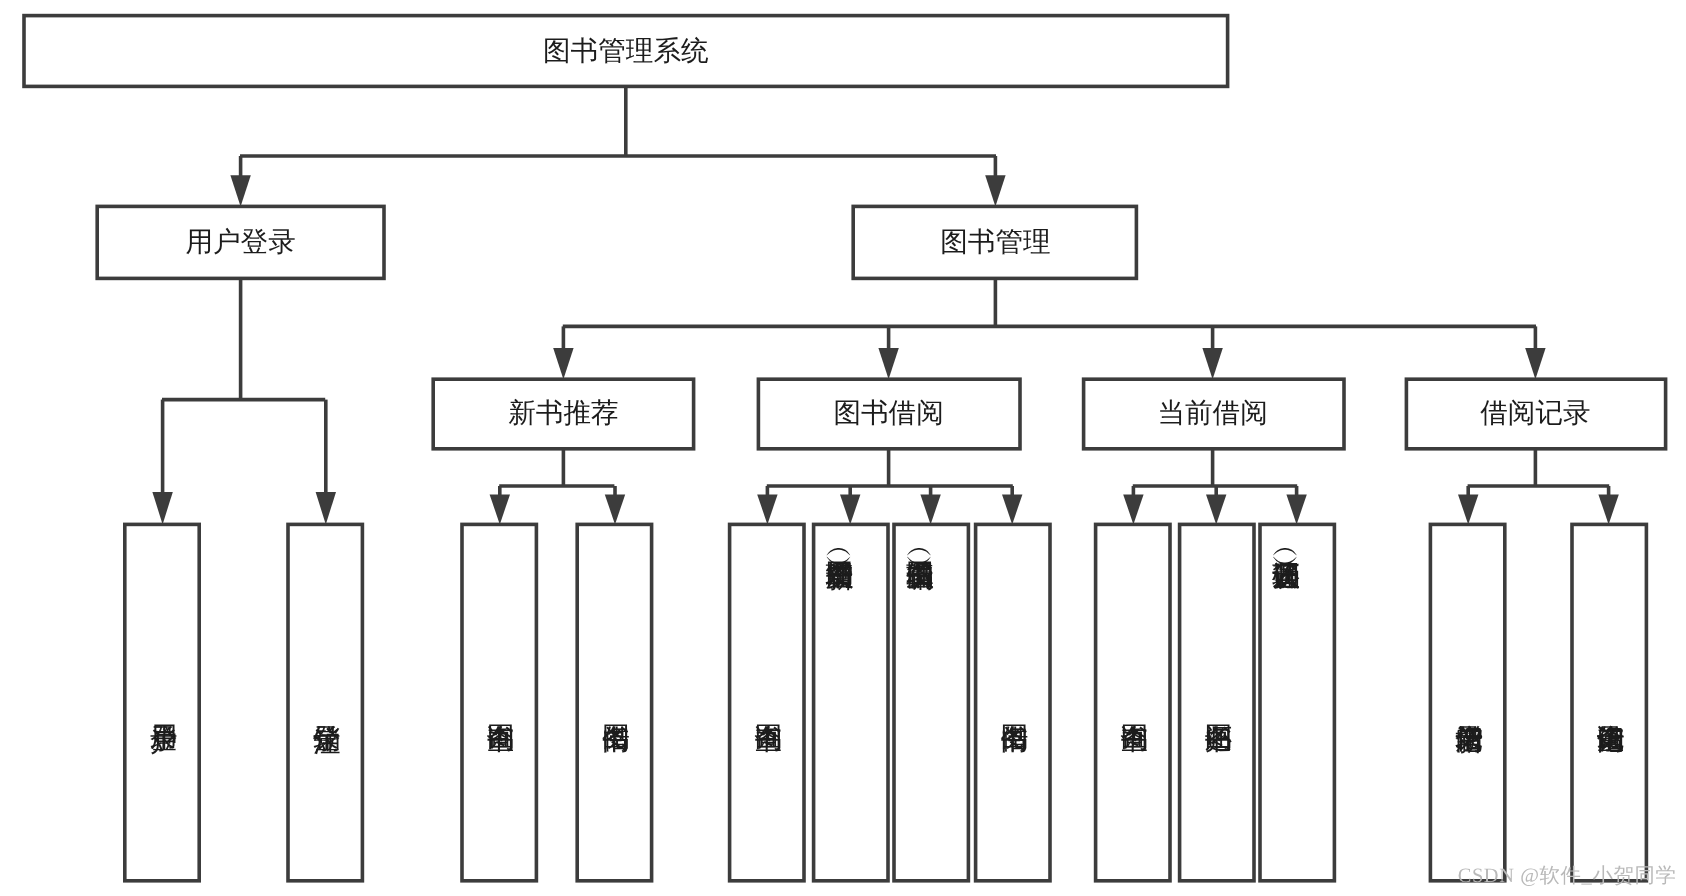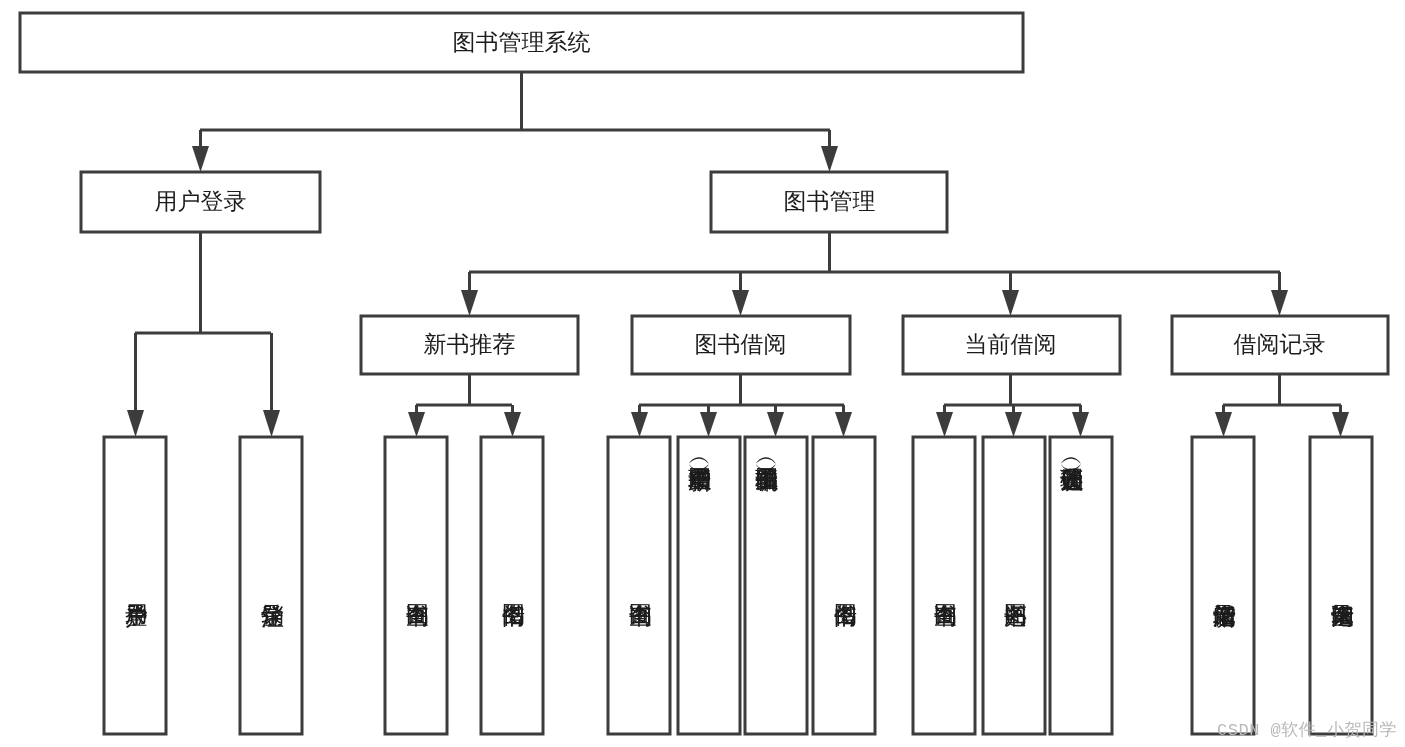--- a/index.html
+++ b/index.html
@@ -53,21 +53,21 @@
     font-family: "Liberation Sans", "DejaVu Sans", sans-serif;
     font-size: 23px;
     fill: #1c1c1c;
     text-anchor: middle;
     dominant-baseline: middle;
   }
   .watermark {
     position: absolute;
     right: 8px;
     bottom: 6px;
-    font-family: Liberation Mono, monospace;
+    font-family: Liberation Serif, serif;
     font-size: 17px;
     color: #b9b9b9;
     letter-spacing: 0.5px;
     white-space: nowrap;
     user-select: none;
   }
 </style>
 </head>
 <body>
 

